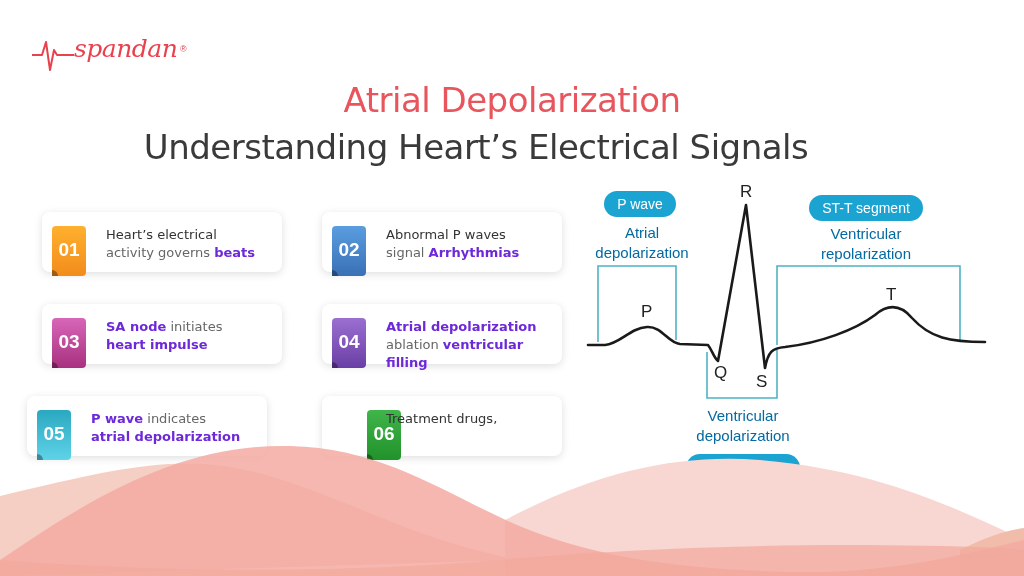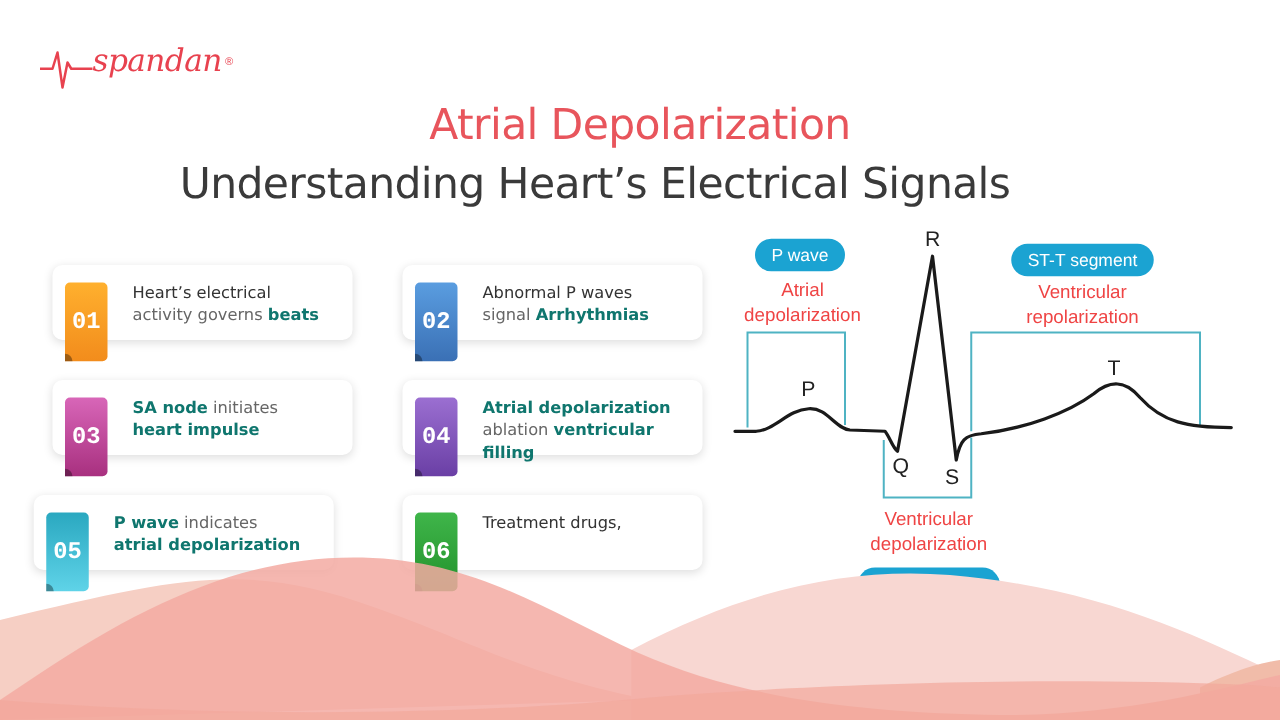--- a/index.html
+++ b/index.html
@@ -7,28 +7,28 @@
   body { position: relative; font-family: "Liberation Sans", "DejaVu Sans", sans-serif; }
 
   .logo { position: absolute; left: 30px; top: 30px; width: 170px; height: 50px; }
   .logo-text { position: absolute; left: 74px; top: 34px; font-family: "DejaVu Serif", serif; font-style: italic; font-size: 25px; color: #e8424f; letter-spacing: -0.5px; }
   .logo-reg { position: absolute; left: 180px; top: 44px; font-size: 9px; color: #e8424f; }
 
   .title-1 { position: absolute; left: 0; width: 1024px; top: 80px; text-align: center; font-family: "DejaVu Sans", sans-serif; font-size: 34px; color: #e8555c; letter-spacing: -0.5px; }
   .title-2 { position: absolute; left: 0; width: 952px; top: 127px; text-align: center; font-family: "DejaVu Sans", sans-serif; font-size: 34px; color: #3a3a3a; letter-spacing: -0.5px; }
 
   .card { position: absolute; width: 240px; height: 60px; background: #fff; border-radius: 8px; box-shadow: 0 2px 8px rgba(0,0,0,0.13); }
-  .badge { position: absolute; left: 10px; top: 14px; width: 34px; height: 63px; border-radius: 4px 4px 4px 0; color: #fff; font-family: Liberation Mono, monospace; font-weight: bold; font-size: 19px; display: flex; align-items: center; justify-content: center; padding-bottom: 2px; }
+  .badge { position: absolute; left: 10px; top: 14px; width: 34px; height: 50px; border-radius: 4px 4px 4px 0; color: #fff; font-family: Liberation Sans, sans-serif; font-weight: bold; font-size: 19px; display: flex; align-items: center; justify-content: center; padding-bottom: 2px; }
   .badge::after { content: ""; position: absolute; left: 0; bottom: 0; width: 6px; height: 6px; background: rgba(0,0,0,0.35); border-radius: 0 6px 0 0; }
   .card-text { position: absolute; left: 64px; top: 14px; font-family: "DejaVu Sans", sans-serif; font-size: 13px; line-height: 18px; color: #666; }
-  .card-text b { color: #0f766e; font-weight: bold; }
+  .card-text b { color: #6d28d9; font-weight: bold; }
   .card-text .dk { color: #333; }
 
   .pill { position: absolute; height: 26px; border-radius: 13px; background: #1ba3d2; color: #fff; font-size: 14px; display: flex; align-items: center; justify-content: center; }
-  .ecg-label { position: absolute; font-size: 15px; color: #ef4444; text-align: center; line-height: 20px; }
+  .ecg-label { position: absolute; font-size: 15px; color: #0369a1; text-align: center; line-height: 20px; }
   .wave-letter { position: absolute; font-size: 17px; color: #222; }
 
   .waves { position: absolute; left: 0; top: 440px; width: 1024px; height: 136px; }
 </style>
 </head>
 <body>
 
 <div>
   <svg class="logo" viewBox="0 0 170 50">
     <polyline points="2,25 12,25 16,12 20,40 24,20 27,25 44,25" fill="none" stroke="#e8424f" stroke-width="2" stroke-linejoin="round"></polyline>
@@ -74,21 +74,21 @@
 
 <div class="card" style="left:27px; top:396px;">
   <div class="badge" style="background:linear-gradient(#2aa8c0,#5fd3e8);">05</div>
   <div class="card-text">
     <div><b>P wave</b><span> indicates</span></div>
     <div><b>atrial depolarization</b></div>
   </div>
 </div>
 
 <div class="card" style="left:322px; top:396px;">
-  <div class="badge" style="background:linear-gradient(#3fb54a,#22922b);">06</div>
+  <div class="badge" style="background:linear-gradient(#3fb54a,#22922b);margin-left:35px;">06</div>
   <div class="card-text">
     <div class="dk">Treatment  drugs,</div>
   </div>
 </div>
 
 <svg style="position:absolute; left:0; top:0;" width="1024" height="576">
 
   <g fill="none" stroke="#4fb3c3" stroke-width="1.6">
     <polyline points="598,342 598,266 676,266 676,340"></polyline>
     <polyline points="707,352 707,398 777,398 777,350"></polyline>

